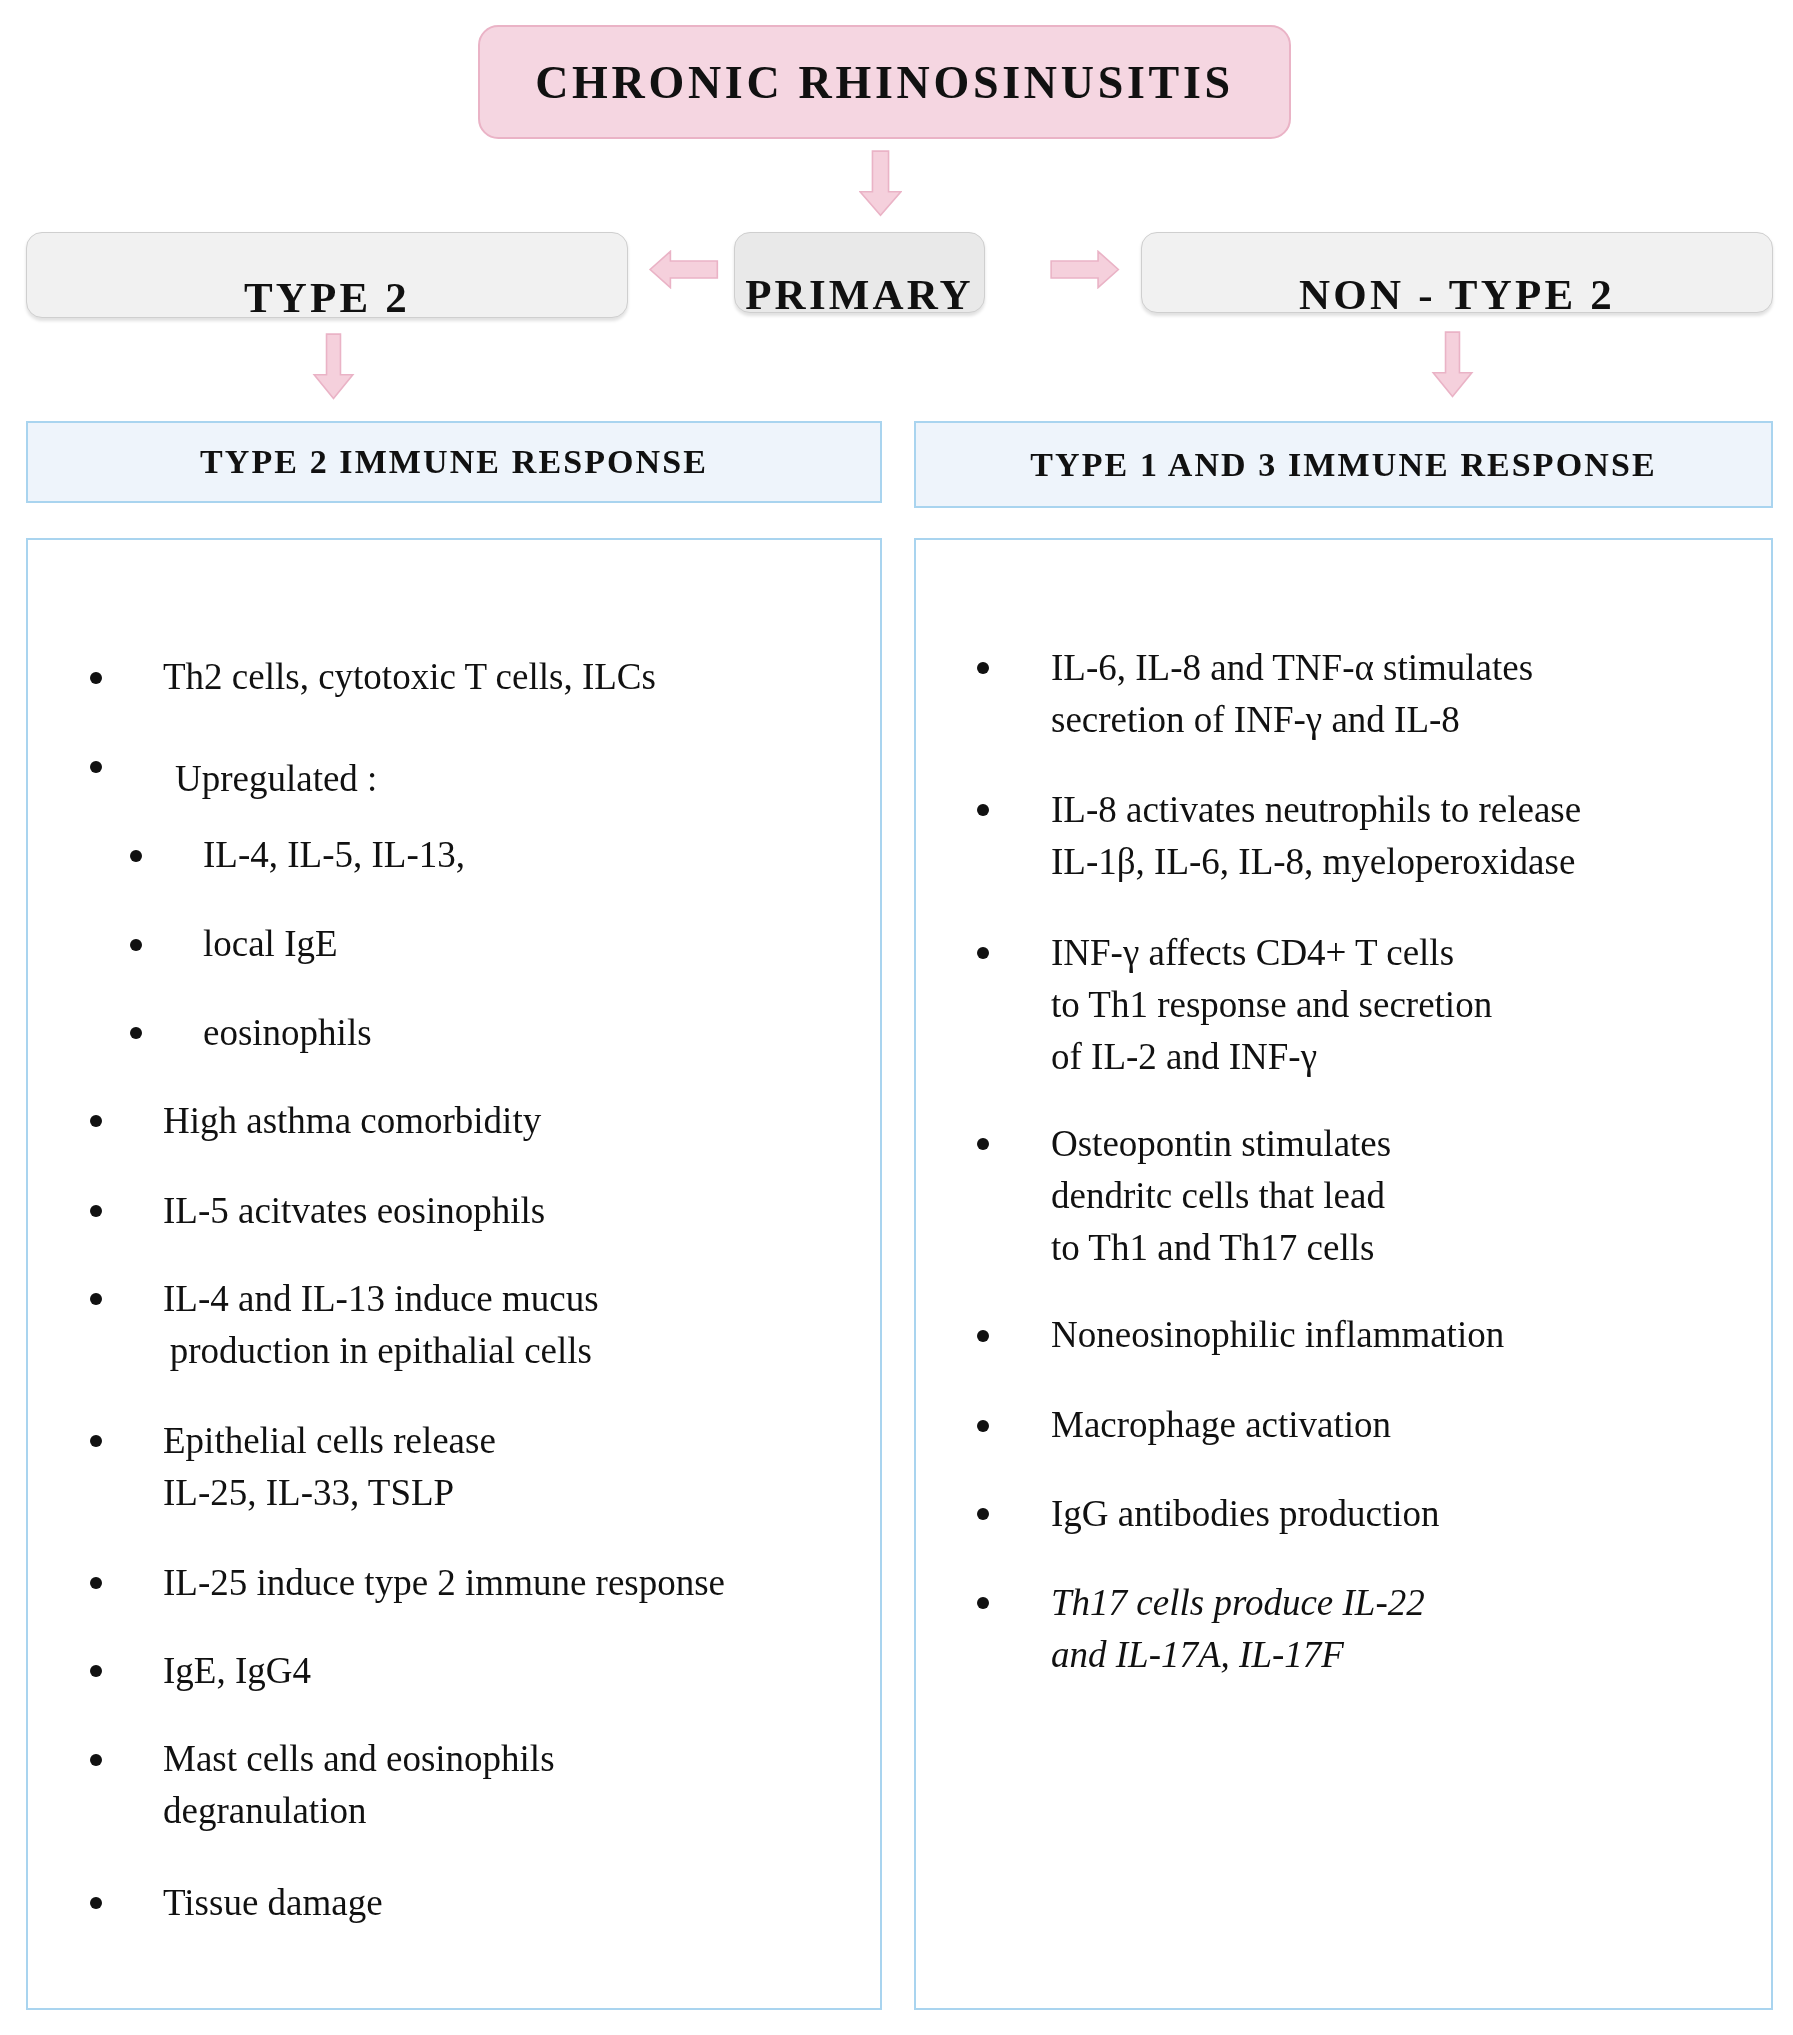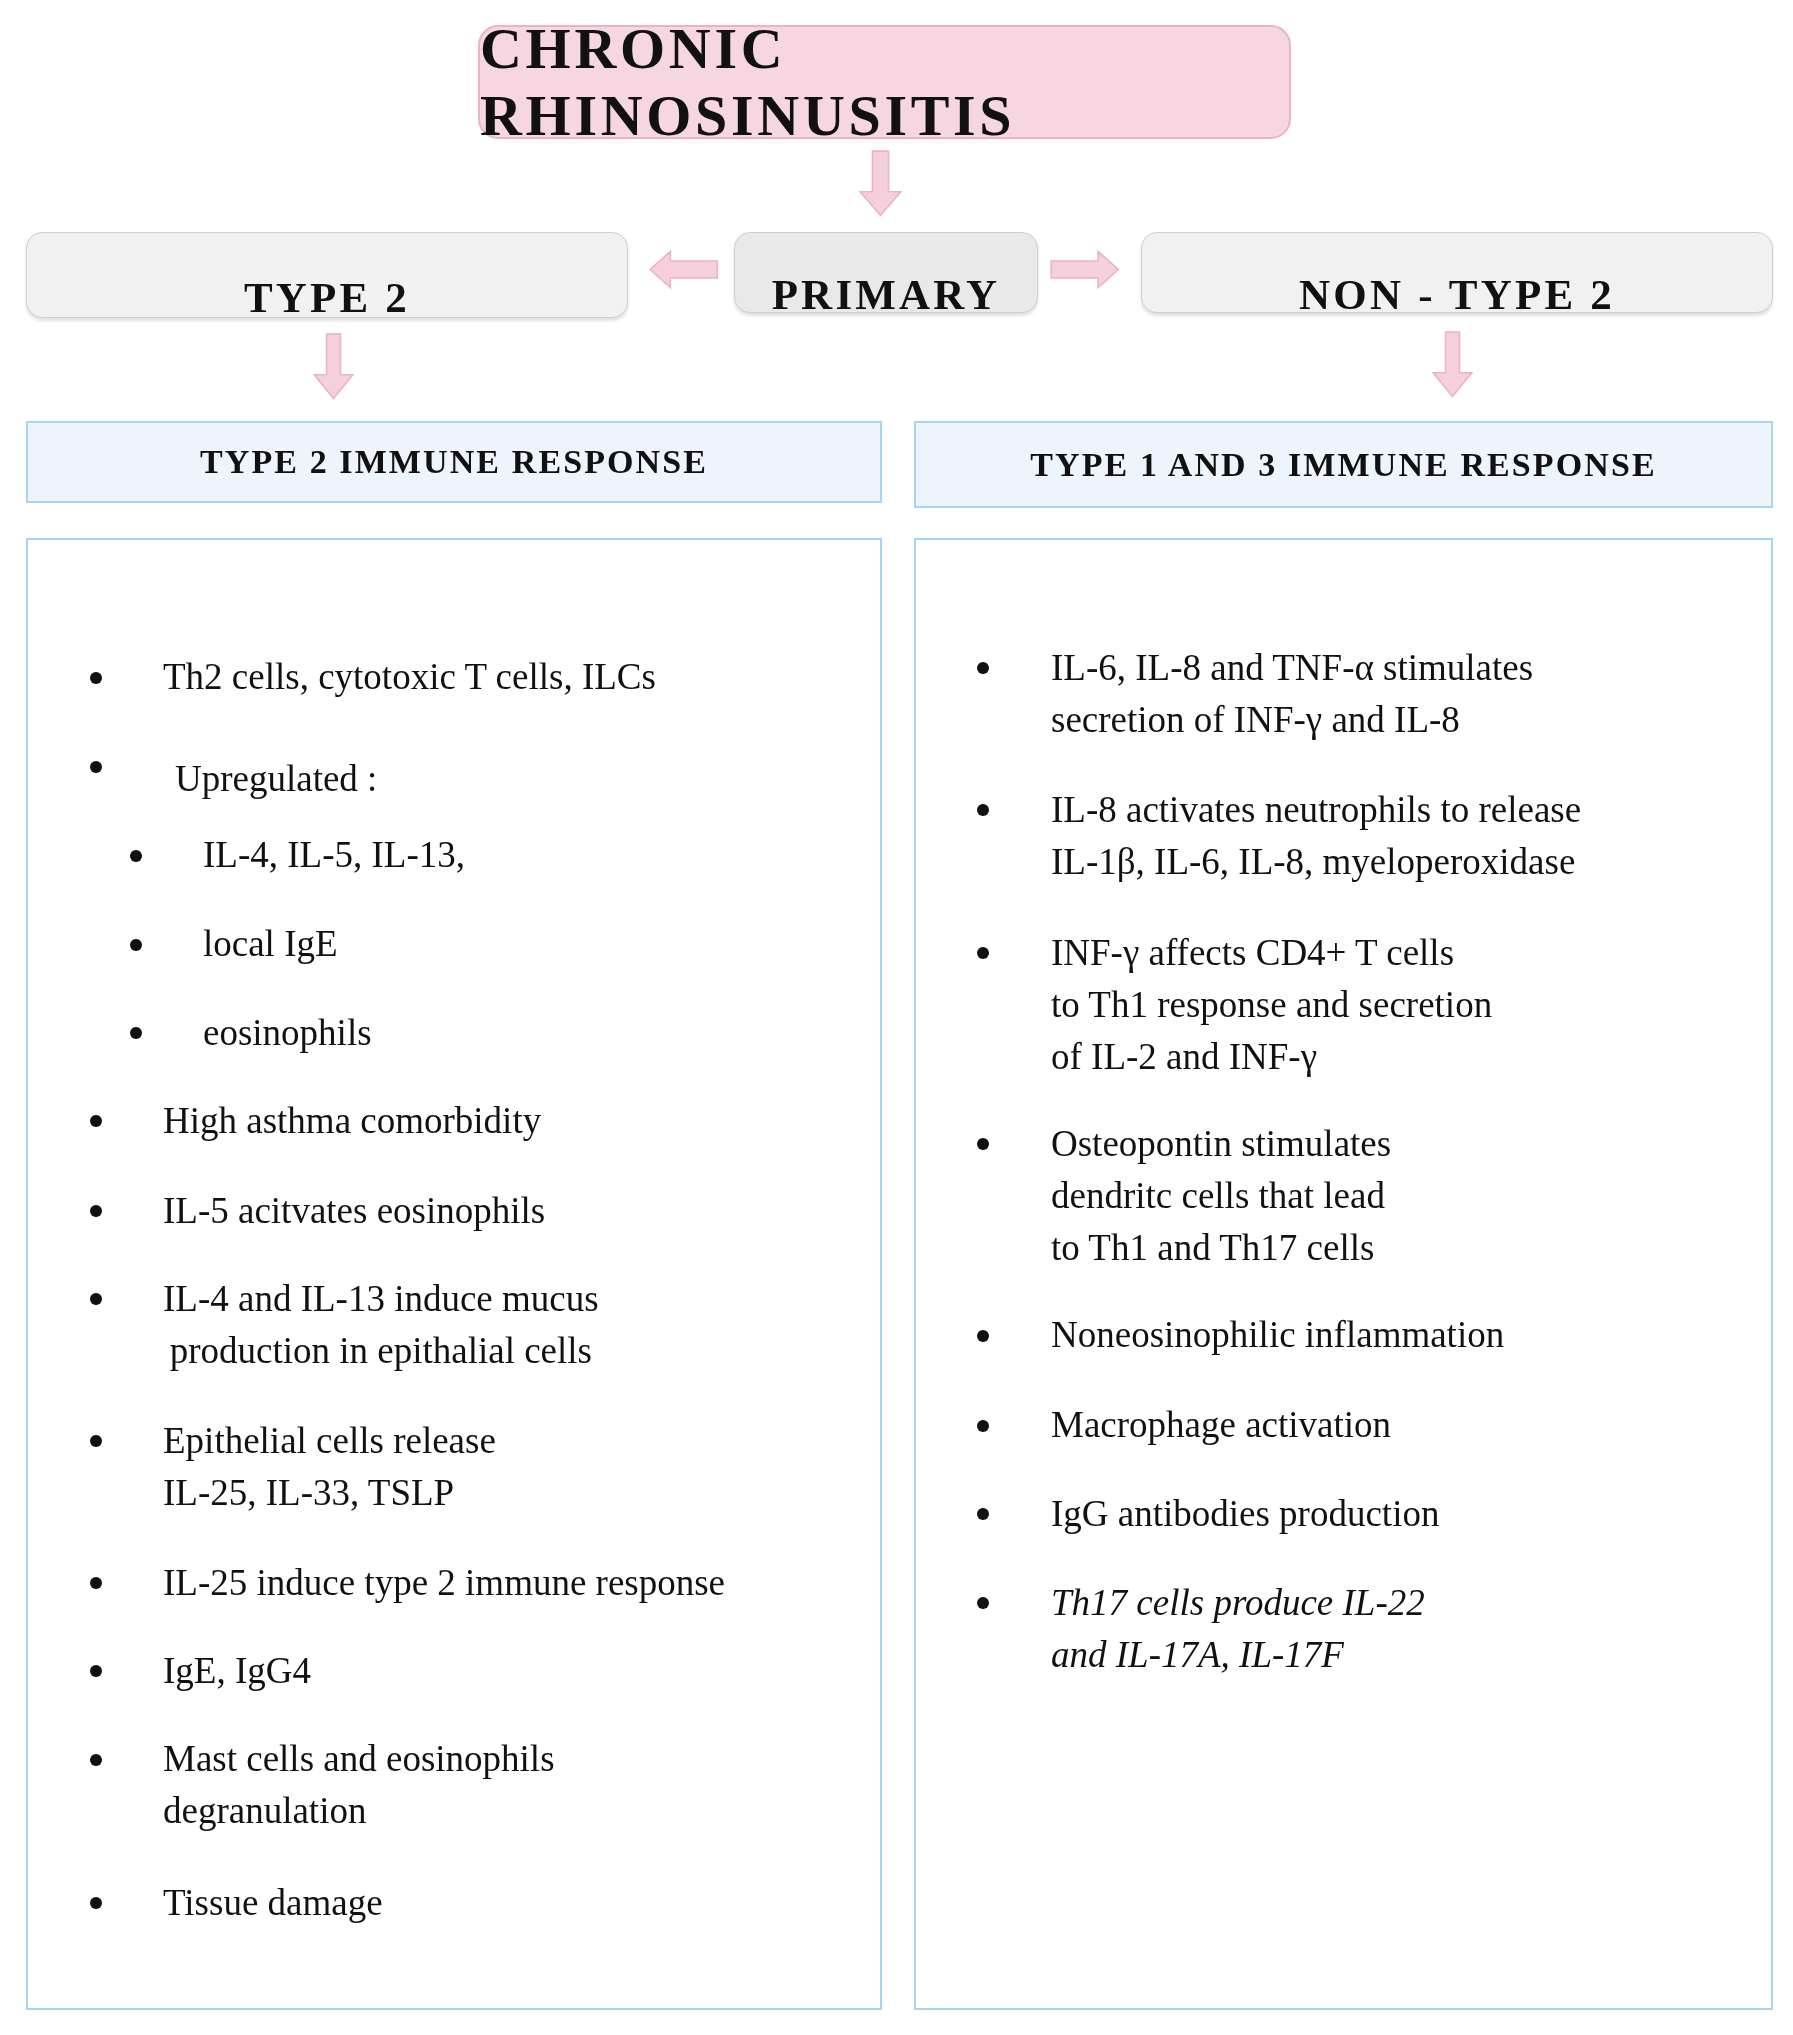--- a/index.html
+++ b/index.html
@@ -1,20 +1,20 @@
 <!DOCTYPE html>
 <html style="font-size:8.6px"><head>
 <meta charset="utf-8">
 <style>
   html, body { margin:0; padding:0; background:#ffffff; }
   body { width:1793px; height:2035px; position:relative; overflow:hidden;
          font-family:"Liberation Serif","DejaVu Serif",serif; color:#111; }
   .box { position:absolute; box-sizing:border-box; display:flex; align-items:center; justify-content:center; }
   .title-box { left:478px; top:25px; width:813px; height:114px; background:#f5d6e1; border:2.1px solid #eab3c6; border-radius:20.3px; }
-  .title-text { font-size:58px; font-weight:bold; letter-spacing:3.7px; }
+  .title-text { font-size:46px; font-weight:bold; letter-spacing:3.7px; }
   .grey-box { background:#f1f1f1; border:1.6px solid #cfcfcf; border-radius:16px; box-shadow:0 2.7px 3.2px rgba(0,0,0,0.12); }
   .primary-box { background:#e9e9e9; }
   .grey-text { font-size:43px; font-weight:bold; letter-spacing:3.2px;margin-top:44px; }
   .blue-head { background:#eef4fb; border:2.1px solid #a9d4ef; }
   .head-text { font-size:34px; font-weight:bold; letter-spacing:2.1px; }
   .content-box { background:#ffffff; border:2.1px solid #a9d4ef; display:block; }
   .arrow { position:absolute; }
   .item { position:absolute; font-size:37px; line-height:52px; white-space:pre-line; }
   .bullet { position:absolute; width:11.8px; height:11.8px; border-radius:50%; background:#111; }
 </style>
@@ -30,21 +30,21 @@
 </svg>
 
 <div class="box grey-box" style="left:26px;top:232px;width:602px;height:86px;">
   <span class="grey-text">TYPE 2</span>
 </div>
 
 <svg class="arrow" style="left:648px;top:250px;" width="72" height="39" viewBox="0 0 135 72">
   <polygon points="130,20 130,52 42,52 42,70 4,36 42,2 42,20" fill="#f5d0dc" stroke="#eab3c6" stroke-width="3"></polygon>
 </svg>
 
-<div class="box grey-box primary-box" style="left:734px;top:232px;width:304px;height:81px;">
+<div class="box grey-box primary-box" style="left:734px;top:232px;width:251px;height:81px;">
   <span class="grey-text">PRIMARY</span>
 </div>
 
 <svg class="arrow" style="left:1049px;top:250px;" width="72" height="39" viewBox="0 0 135 72">
   <polygon points="4,20 4,52 92,52 92,70 130,36 92,2 92,20" fill="#f5d0dc" stroke="#eab3c6" stroke-width="3"></polygon>
 </svg>
 
 <div class="box grey-box" style="left:1141px;top:232px;width:632px;height:81px;">
   <span class="grey-text">NON - TYPE 2</span>
 </div>

